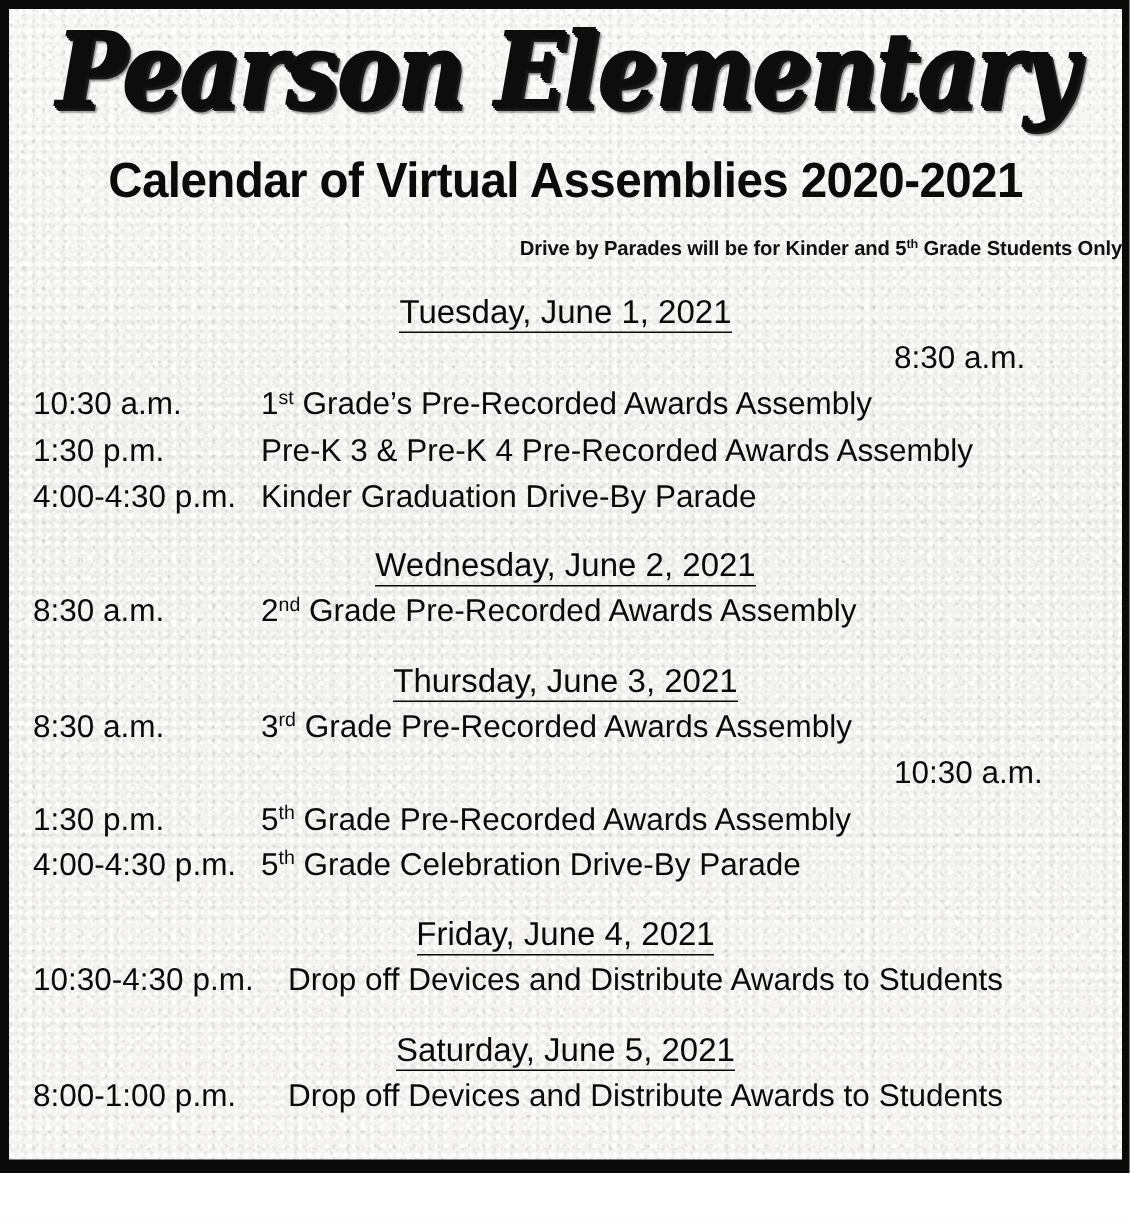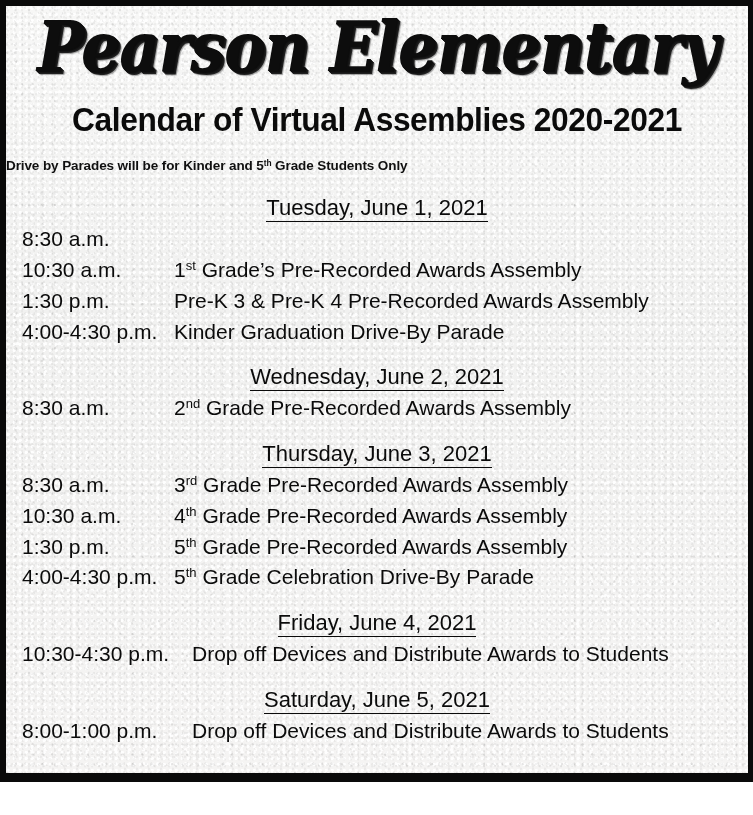--- a/index.html
+++ b/index.html
@@ -73,21 +73,21 @@
     font-family: "Liberation Sans", sans-serif;
     font-size: 33px;
     font-weight: 700;
     letter-spacing: -0.4px;
     color: #0b0b0b;
     white-space: nowrap;
     transform: scaleX(0.96);
   }
 
   .note-line {
-    text-align: left;
+    text-align: right;
     margin: 19px 0 0 0;
     font-family: "Liberation Sans", sans-serif;
     font-size: 13.5px;
     font-weight: 700;
     letter-spacing: -0.1px;
     color: #101010;
     white-space: nowrap;
   }
 
   
@@ -114,20 +114,21 @@
   }
 
   .row {
     display: flex;
     align-items: baseline;
     font-family: "Liberation Sans", sans-serif;
     font-size: 21px;
     color: #0b0b0b;
     line-height: 1.47;
     padding-left: 16px;
+    justify-content: flex-end;
   }
   .row .time {
     flex: 0 0 auto;
     width: 152px;
     white-space: nowrap;
   }
   .row.wide .time  { width: 170px; }
   .row .desc {
     flex: 1 1 auto;
     white-space: nowrap;
@@ -179,21 +180,20 @@
         </div>
       </div>
       <div class="day-block">
         <div class="day-heading"><span>Thursday, June 3, 2021</span></div>
         <div class="row">
           <div class="time">8:30 a.m.</div>
           <div class="desc"><span>3</span><sup>rd</sup><span> Grade Pre-Recorded Awards Assembly</span></div>
         </div>
         <div class="row">
           <div class="time">10:30 a.m.</div>
-          <div class="desc"><span>4</span><sup>th</sup><span> Grade Pre-Recorded Awards Assembly</span></div>
         </div>
         <div class="row">
           <div class="time">1:30 p.m.</div>
           <div class="desc"><span>5</span><sup>th</sup><span> Grade Pre-Recorded Awards Assembly</span></div>
         </div>
         <div class="row">
           <div class="time">4:00-4:30 p.m.</div>
           <div class="desc"><span>5</span><sup>th</sup><span> Grade Celebration Drive-By Parade</span></div>
         </div>
       </div>

